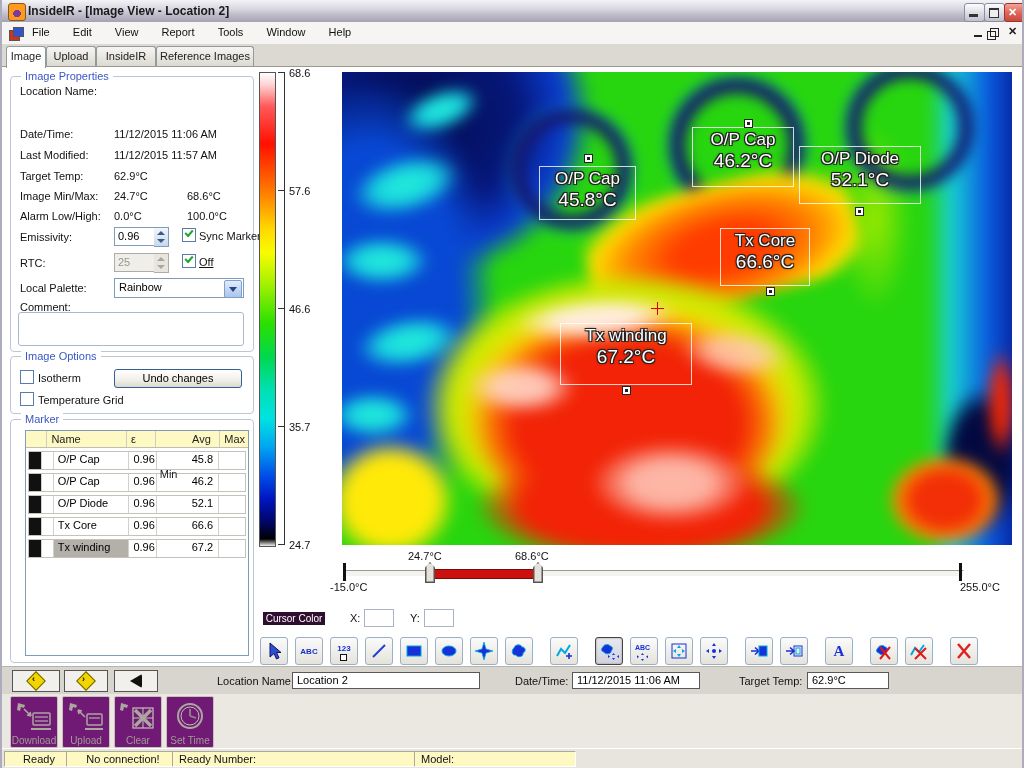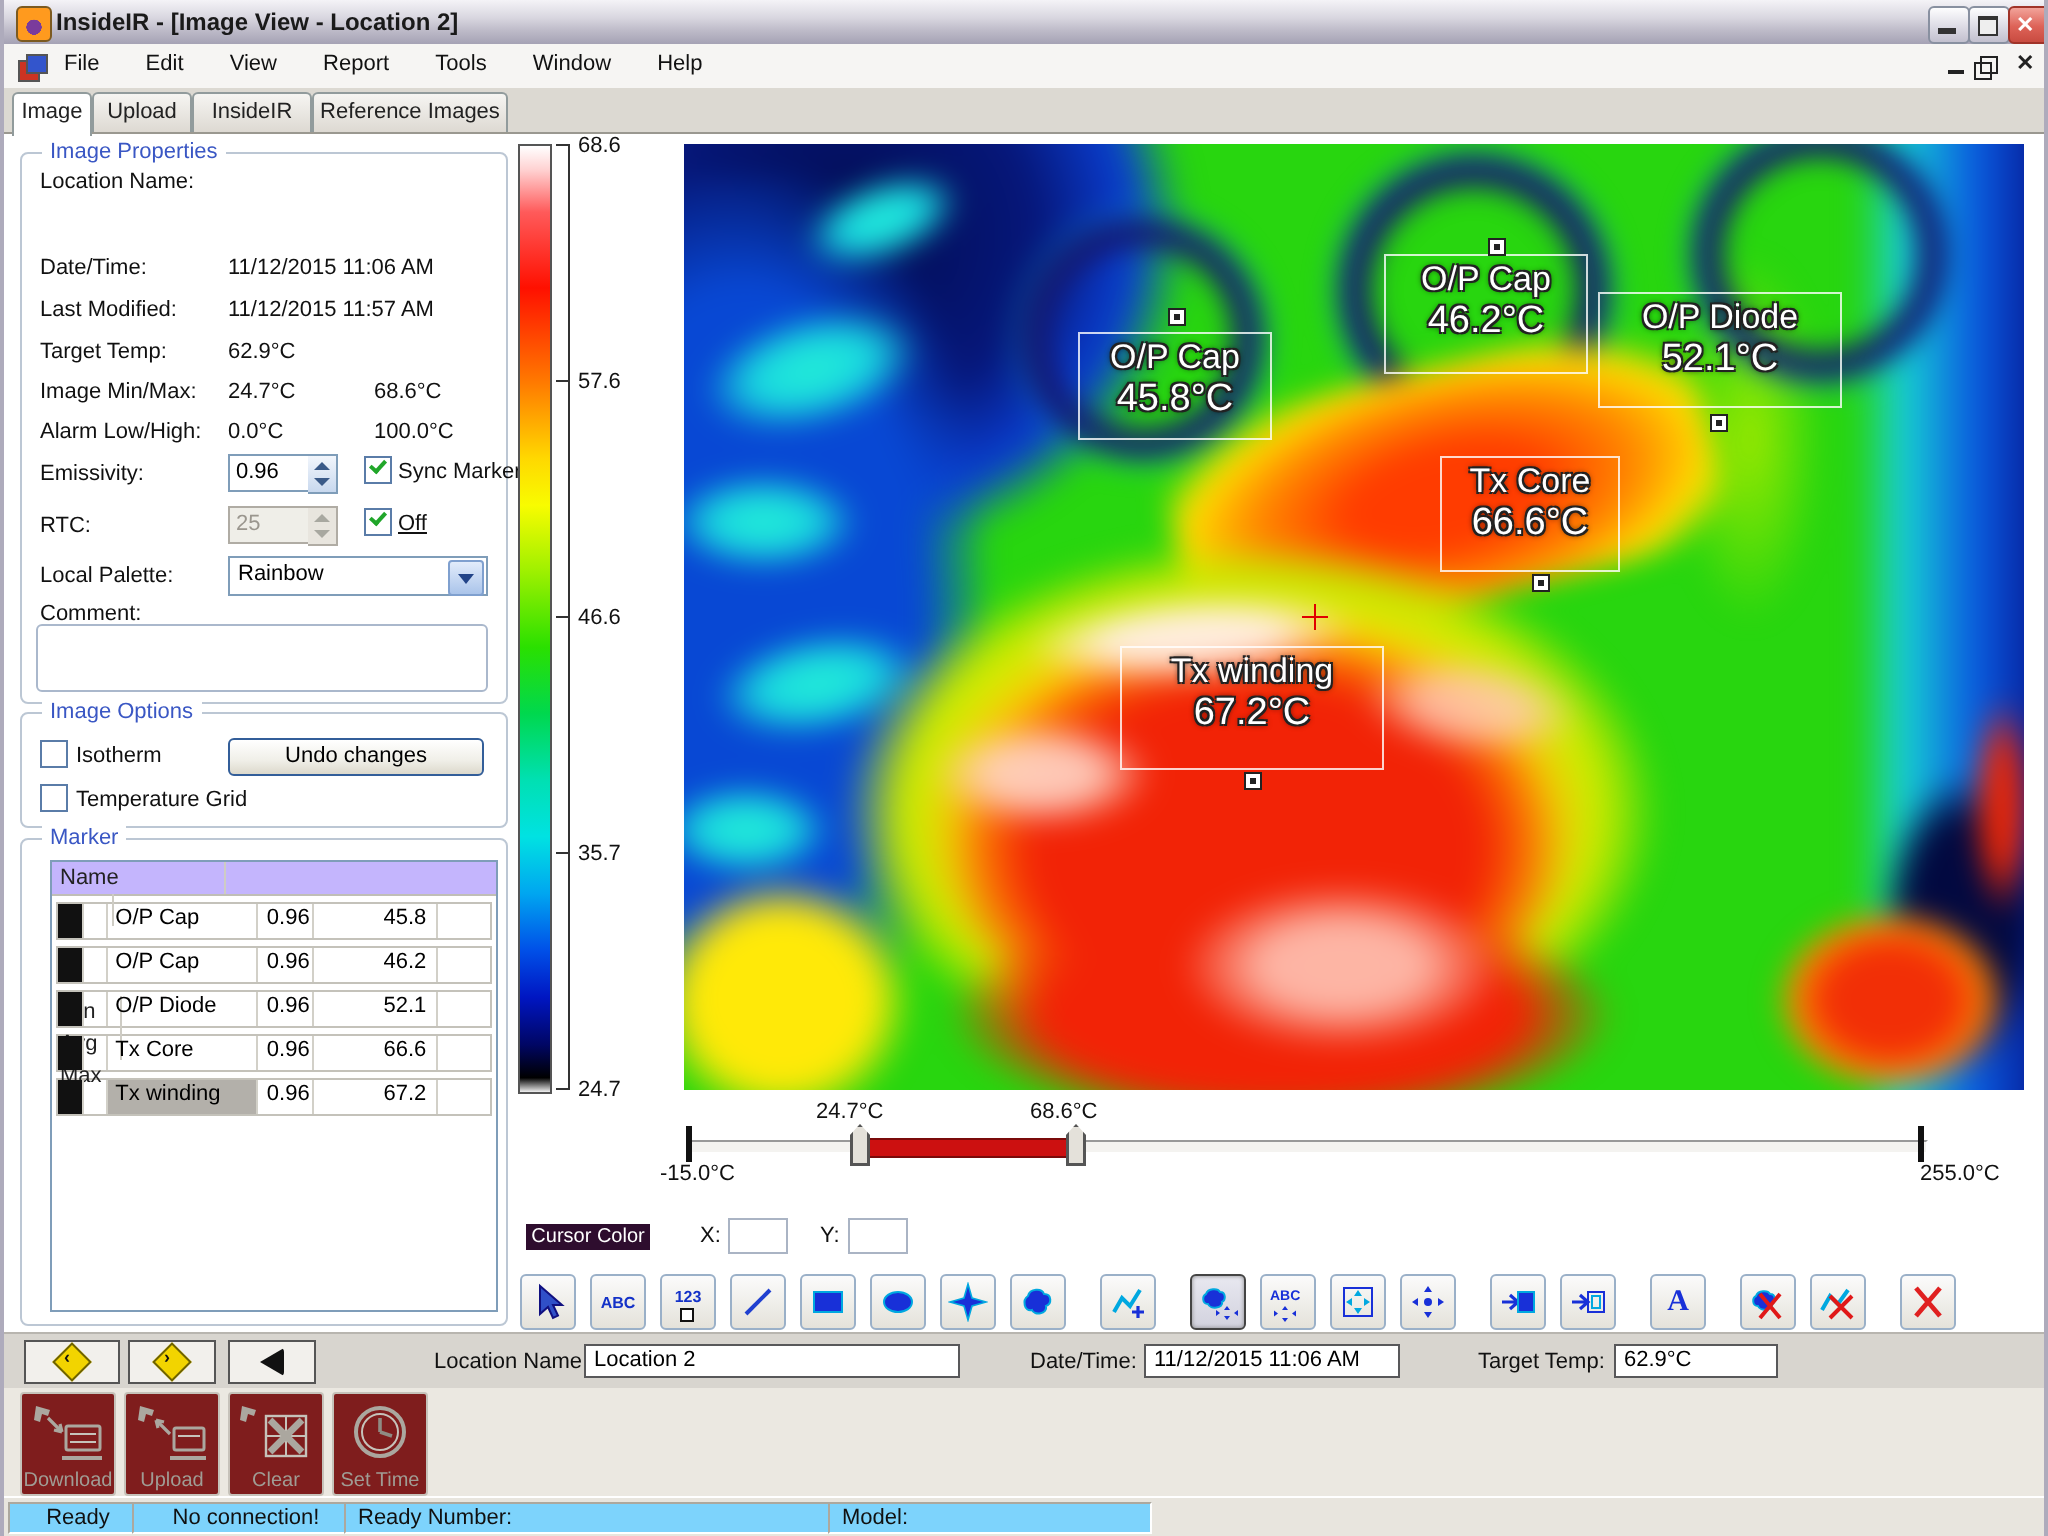--- a/index.html
+++ b/index.html
@@ -53,21 +53,21 @@
   .chk{position:absolute;width:12px;height:12px;background:#fff;border:1px solid #5a7ca8;}
   .chk .mark{position:absolute;left:2px;top:1px;width:6px;height:3px;border-left:2px solid #21a62a;border-bottom:2px solid #21a62a;transform:rotate(-48deg);}
   .xpbtn{position:absolute;border:1px solid #335e99;border-radius:3px;text-align:center;
      background:linear-gradient(180deg,#ffffff,#f0efe8 60%,#dcd9cc);color:#000;}
   .combo{position:absolute;background:#fff;border:1px solid #7f9db9;padding:2px 4px;}
   .combo .drop{position:absolute;right:1px;top:1px;width:16px;height:16px;border-radius:2px;
      background:linear-gradient(180deg,#e2ecfb,#aac4ea);border:1px solid #7fa0cf;}
   .combo .drop i{position:absolute;left:4px;top:6px;width:0;height:0;border-left:4px solid transparent;border-right:4px solid transparent;border-top:5px solid #224488;}
   
   #mtable{position:absolute;left:14px;top:10px;width:222px;height:224px;background:#fff;border:1px solid #7f9db9;}
-  .mhead{display:flex;height:16px;background:#c4b5fd;border-bottom:1px solid #c0beb6;flex-direction:column;}
+  .mhead{display:flex;height:16px;background:#fef9c3;border-bottom:1px solid #c0beb6;}
   .mhead div{border-right:1px solid #ceccc4;line-height:16px;padding-left:4px;color:#222;}
   .mrow{display:flex;height:17px;margin:3px 2px 0 2px;border:1px solid #c4c2ba;}
   .mrow div{border-right:1px solid #d2d0c8;line-height:15px;padding-left:4px;overflow:hidden;white-space:nowrap;}
   .c-sw{width:9px;background:#111;} .c-sw2{width:8px;}
   .c-name{width:82px;} .c-e{width:26px;} .c-min{width:30px;margin-top:35px;} .c-avg{width:30px;} .c-max{width:26px;border-right:none !important;}
   .h-sw{width:18px;} .h-name{width:82px;} 
   .mrow.sel .c-name{background:#b3b0aa;}
   
   #cscale{left:257px;top:72px;width:15px;height:473px;border:1px solid #555;
     background:linear-gradient(180deg,#ffffff 0%,#ffd2d2 2.5%,#ff5a5a 7%,#ff1000 15%,#ff7a00 25%,
@@ -146,27 +146,27 @@
   
   #navrow{left:0;top:666px;width:1024px;height:27px;background:#d8d5cf;border-top:1px solid #b8b5af;border-bottom:1px solid #b0ada7;}
   .navbtn{position:absolute;top:3px;height:20px;background:#f2f0ec;border:1px solid #555;display:flex;align-items:center;justify-content:center;}
   .diamond{width:12px;height:12px;background:#f2d400;border:1px solid #6e6200;transform:rotate(45deg);position:relative;}
   .diamond b{position:absolute;left:1px;top:1px;transform:rotate(-45deg);font-size:9px;color:#111;}
   .blkarrow{width:0;height:0;border-top:7px solid transparent;border-bottom:7px solid transparent;border-right:12px solid #111;border-radius:2px;}
   .navfield{position:absolute;top:5px;height:15px;background:#fff;border:1px solid #58585a;padding:0 4px;line-height:15px;white-space:nowrap;overflow:hidden;}
   .navlbl{position:absolute;top:8px;color:#111;}
   
   #devbar{left:0;top:694px;width:1024px;height:54px;background:#ebe8e1;}
-  .devbtn{position:absolute;top:2px;width:46px;height:50px;border:1px solid #c6c2ba;border-radius:2px;background:#7f1d1d;text-align:center;}
+  .devbtn{position:absolute;top:2px;width:46px;height:50px;border:1px solid #c6c2ba;border-radius:2px;background:#701a75;text-align:center;}
   .devbtn .cap{position:absolute;bottom:1px;width:100%;font-size:10px;color:#a09c94;}
   .devbtn svg{margin-top:3px;}
   
   #statusbar{left:0;top:748px;width:1024px;height:20px;background:#e8e5de;border-top:1px solid #fff;}
   .seg{position:absolute;top:2px;height:14px;line-height:14px;padding-left:6px;
-     border:1px solid #aca89e;border-bottom-color:#fff;border-right-color:#fff;background:#7dd3fc;color:#111;}
+     border:1px solid #aca89e;border-bottom-color:#fff;border-right-color:#fff;background:#fef9c3;color:#111;}
   
   #win{border-left:2px solid #aeabbc;border-right:2px solid #aeabbc;box-sizing:border-box;}
 </style>
 </head>
 <body>
 
 <div id="win">
 
   <div id="titlebar" class="abs">
     <div id="appicon"></div>

